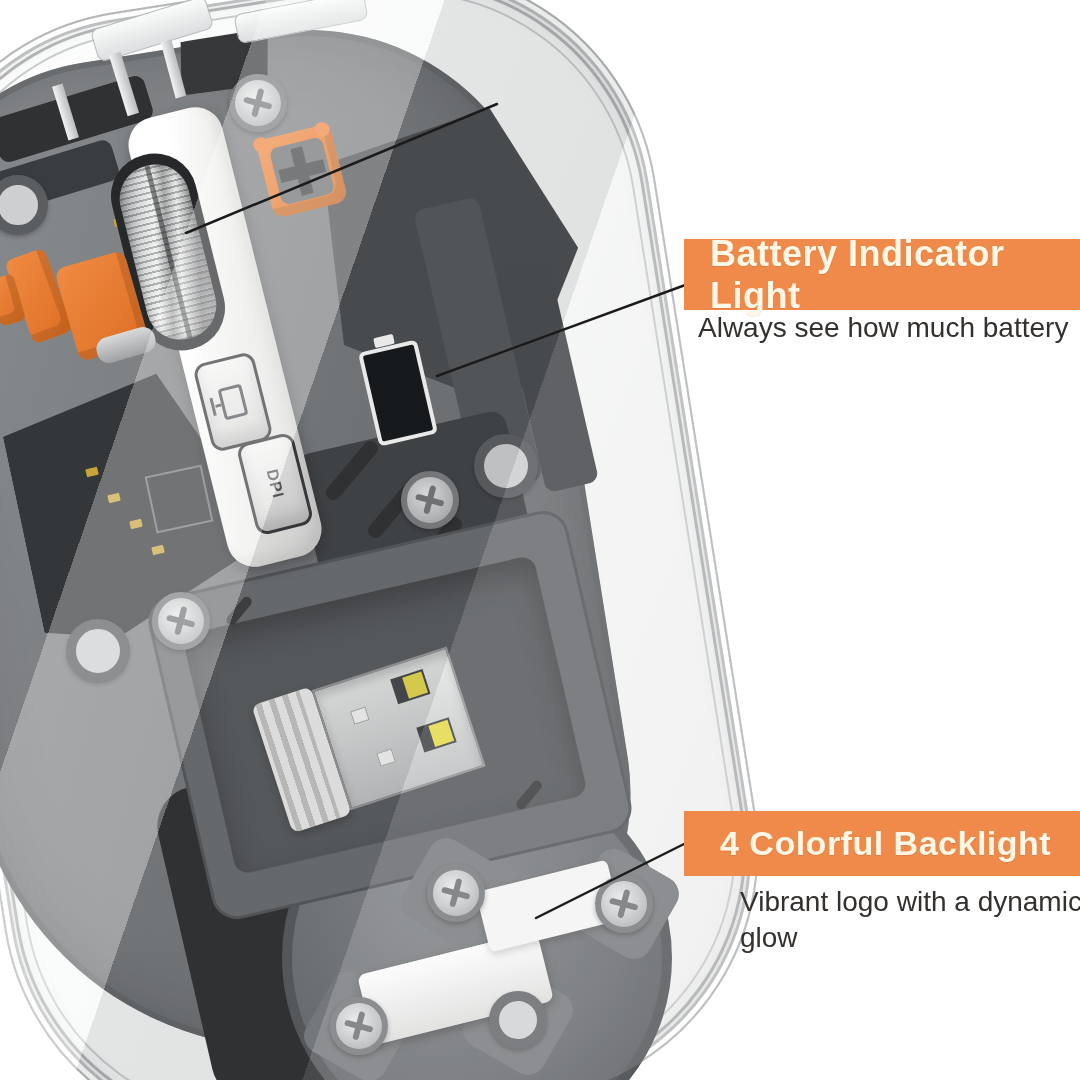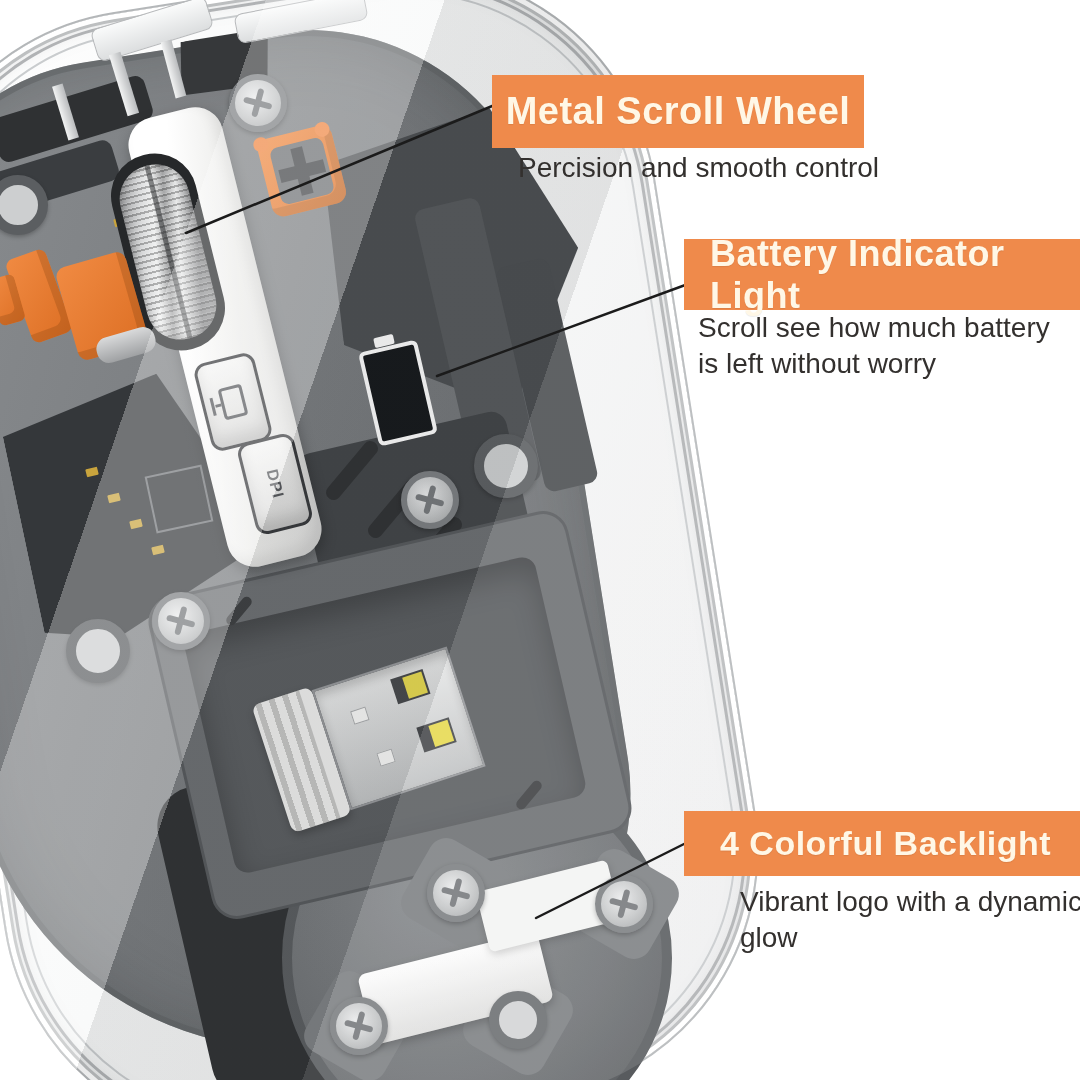--- a/index.html
+++ b/index.html
@@ -199,31 +199,26 @@
   <div class="post" style="left:-12px;top:175px;width:60px;height:60px;"></div>
 
   <div class="glass"></div>
 
   <svg class="lines" width="1080" height="1080">
     <line x1="497" y1="104" x2="186" y2="233" stroke="#1B1B1B" stroke-width="2.5" stroke-linecap="round"></line>
     <line x1="688" y1="284" x2="437" y2="376" stroke="#1B1B1B" stroke-width="2.5" stroke-linecap="round"></line>
     <line x1="688" y1="842" x2="536" y2="918" stroke="#1B1B1B" stroke-width="2.5" stroke-linecap="round"></line>
   </svg>
 
-  <div class="cbox" style="left:492px;top:75px;width:372px;height:73px;justify-content:center;font-size:38px;">
-    <span>Metal Scroll Wheel</span>
-  </div>
-  <div class="cdesc" style="left:518px;top:150px;">Percision and smooth control</div>
 
   <div class="cbox" style="left:684px;top:239px;width:416px;height:71px;padding-left:26px;font-size:36px;">
     <span>Battery Indicator Light</span>
   </div>
   <div class="cdesc" style="left:698px;top:310px;">
-    <span style="position:static;display:block;">Scroll see how much battery</span>
-    <span style="position:static;display:block;">is left without worry</span>
+    <span style="position:static;display:block;">Always see how much battery</span>
   </div>
 
   <div class="cbox" style="left:684px;top:811px;width:416px;height:65px;padding-left:36px;font-size:34px;">
     <span>4 Colorful Backlight</span>
   </div>
   <div class="cdesc" style="left:740px;top:884px;">
     <span style="position:static;display:block;">Vibrant logo with a dynamic</span>
     <span style="position:static;display:block;">glow</span>
   </div>
 

